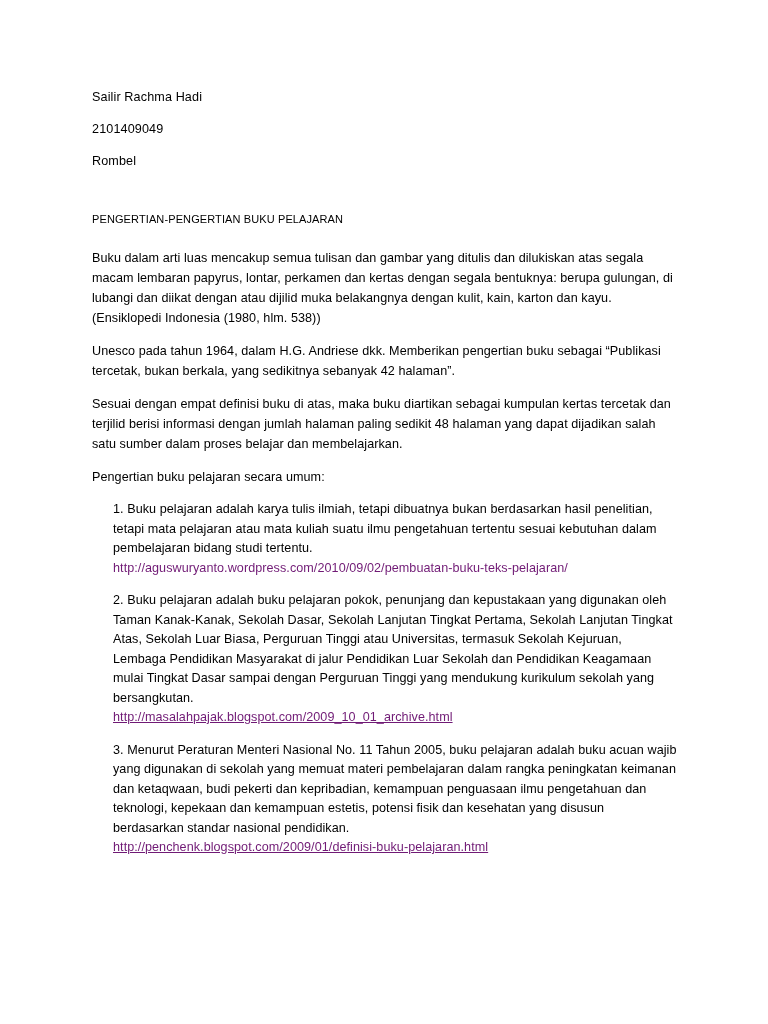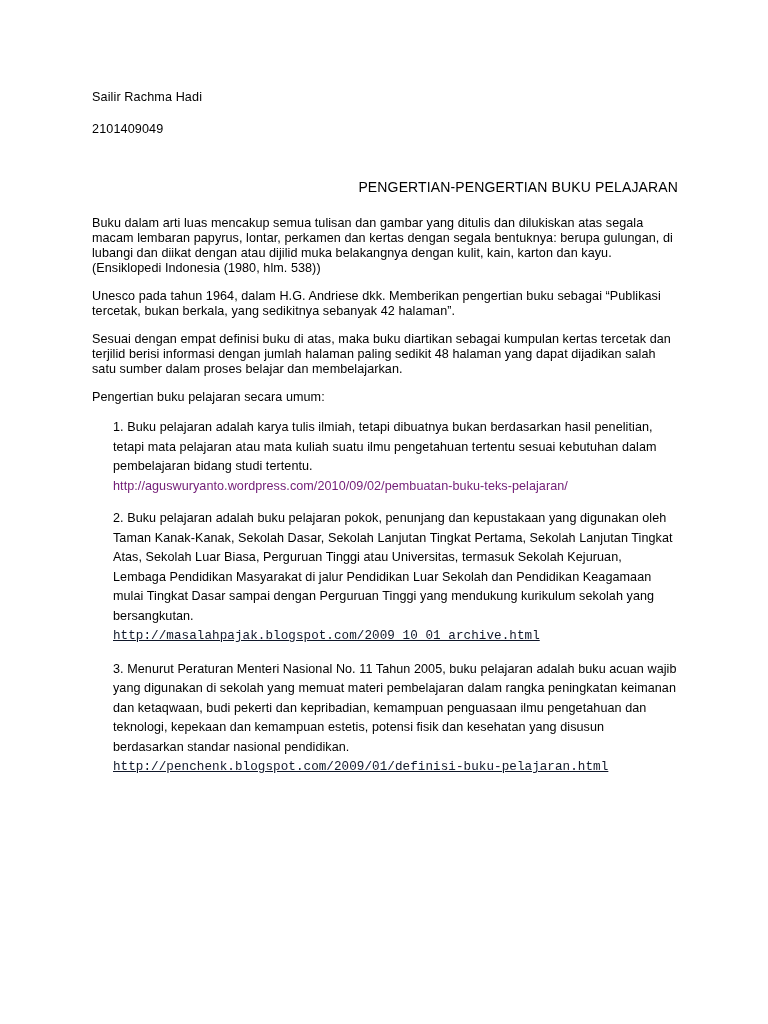--- a/index.html
+++ b/index.html
@@ -26,30 +26,30 @@
     width: 586px;
   }
   .meta-line {
     font-size: 12.6px;
     line-height: 19.5px;
     margin: 0 0 12.5px 0;
     letter-spacing: 0.01em;
   }
   .meta-line.first { margin-top: 0; }
   .doc-title {
-    font-size: 14px;
+    font-size: 11px;
     line-height: 19.5px;
-    text-align: right;
+    text-align: left;
     margin: 38px 0 19px 0;
     letter-spacing: 0.01em;
     font-weight: normal;
   }
   p.para {
     font-size: 12.6px;
-    line-height: 15px;
+    line-height: 20px;
     margin: 0 0 13px 0;
     text-align: left;
     letter-spacing: 0.005em;
   }
   .list-block {
     margin: 0;
     padding: 0;
   }
   p.list-item {
     font-size: 12.6px;
@@ -57,35 +57,35 @@
     margin: 12px 0 13px 0;
     padding-left: 21px;
     text-align: left;
     letter-spacing: 0.005em;
   }
   .plain-url {
     color: #701a75;
     text-decoration: none;
   }
   .hyperlink {
-    color: #0f172a;
+    color: #701a75;
     text-decoration: underline;
     cursor: pointer;
-    font-family: Liberation Mono, monospace;
   }
   .nowrap-url { white-space: nowrap; }
 </style>
 </head>
 <body>
 
 <div class="page">
   <div class="doc-body">
 
     <div class="meta-line first">Sailir Rachma Hadi</div>
     <div class="meta-line">2101409049</div>
+    <div class="meta-line">Rombel</div>
 
     <div class="doc-title">PENGERTIAN-PENGERTIAN BUKU PELAJARAN</div>
 
     <p class="para">Buku dalam arti luas mencakup semua tulisan dan gambar yang ditulis dan dilukiskan atas segala macam lembaran papyrus, lontar, perkamen dan kertas dengan segala bentuknya: berupa gulungan, di lubangi dan diikat dengan atau dijilid muka belakangnya dengan kulit, kain, karton dan kayu. (Ensiklopedi Indonesia (1980, hlm. 538))</p>
     <p class="para">Unesco pada tahun 1964, dalam H.G. Andriese dkk. Memberikan pengertian buku sebagai “Publikasi tercetak, bukan berkala, yang sedikitnya sebanyak 42 halaman”.</p>
     <p class="para">Sesuai dengan empat definisi buku di atas, maka buku diartikan sebagai kumpulan kertas tercetak dan terjilid berisi informasi dengan jumlah halaman paling sedikit 48 halaman yang dapat dijadikan salah satu sumber dalam proses belajar dan membelajarkan.</p>
     <p class="para">Pengertian buku pelajaran secara umum:</p>
 
     <div class="list-block">
 

